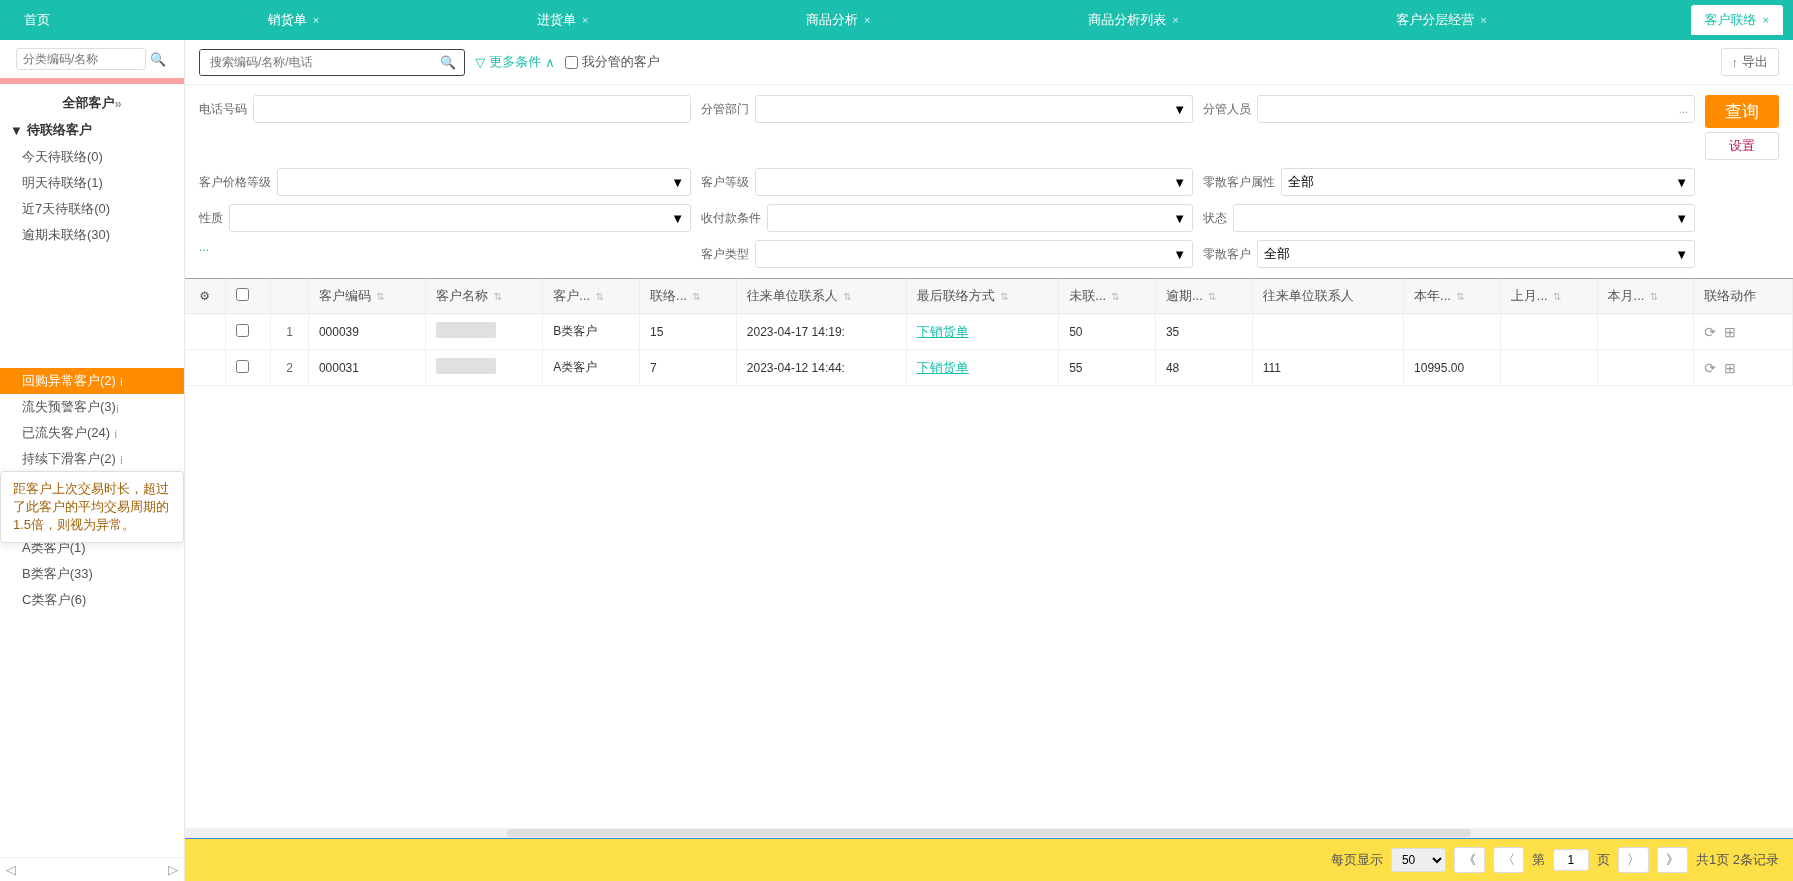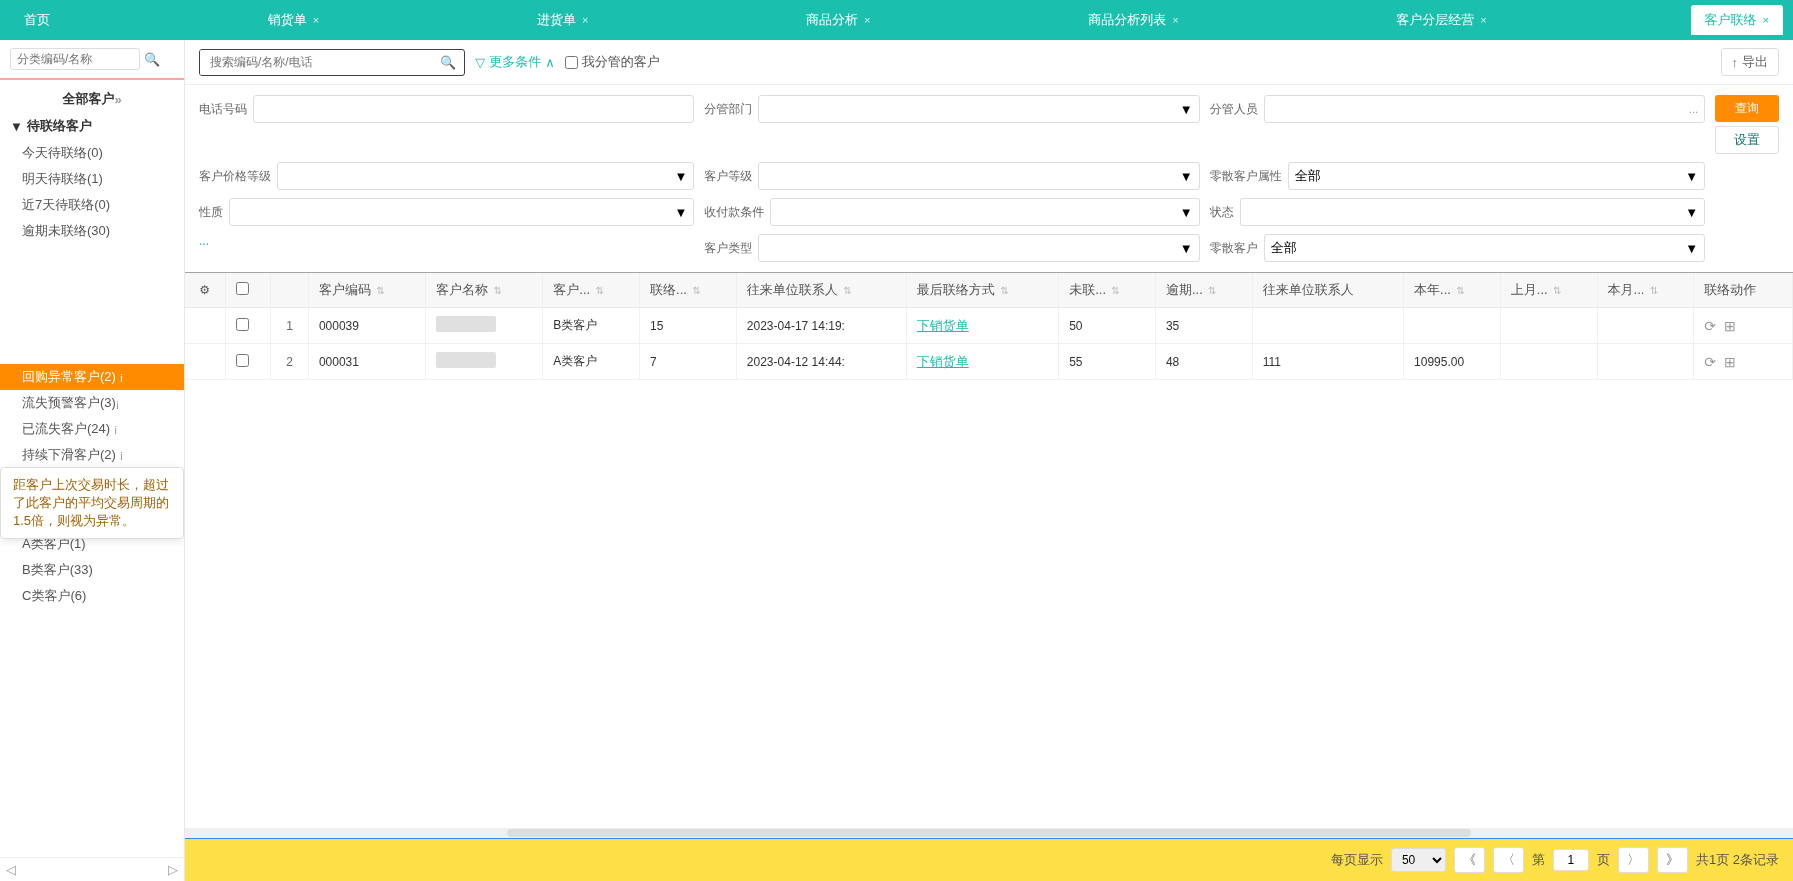--- a/index.html
+++ b/index.html
@@ -57,25 +57,25 @@
     .sidebar {
       width: 185px;
       background: #fff;
       border-right: 1px solid #e8e8e8;
       display: flex;
       flex-direction: column;
       overflow: hidden;
       flex-shrink: 0;
     }
     .sidebar-search {
-      padding: 8px 10px;
+      padding: 8px 16px;
       display: flex;
       align-items: center;
       gap: 4px;
-      border-bottom: 2px solid #fca5a5;
+      border-bottom: 6px solid #fca5a5;
     }
     .sidebar-search input {
       border: 1px solid #ddd;
       border-radius: 3px;
       padding: 3px 6px;
       width: 130px;
       font-size: 12px;
       outline: none;
     }
     .sidebar-search .search-icon {
@@ -215,26 +215,26 @@
       background: #fff;
       min-height: 28px;
     }
     .btn-query {
       background: #ff8c00;
       color: #fff;
       border: none;
       border-radius: 3px;
       padding: 5px 20px;
       cursor: pointer;
-      font-size: 12px;
+      font-size: 17px;
       white-space: nowrap;
     }
     .btn-settings {
       background: #fff;
-      color: #0f766e;
+      color: #be185d;
       border: 1px solid #ddd;
       border-radius: 3px;
       padding: 4px 18px;
       cursor: pointer;
       font-size: 13px;
       white-space: nowrap;
     }
 
     
     .filter-section {

